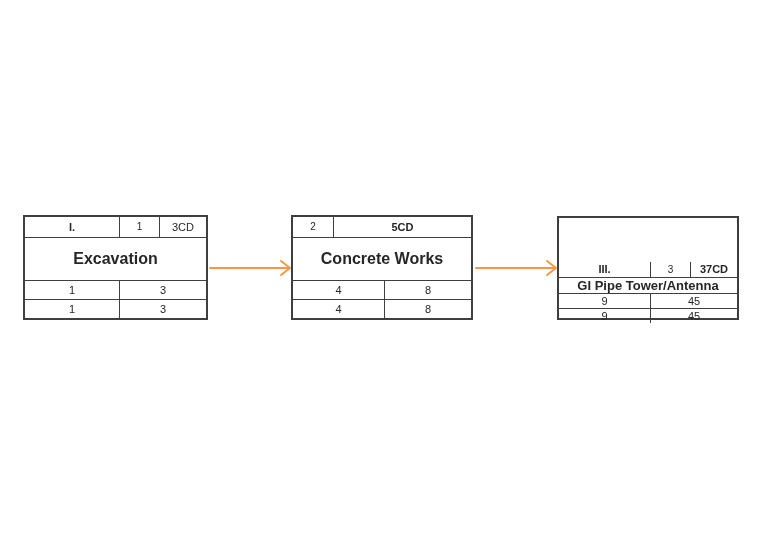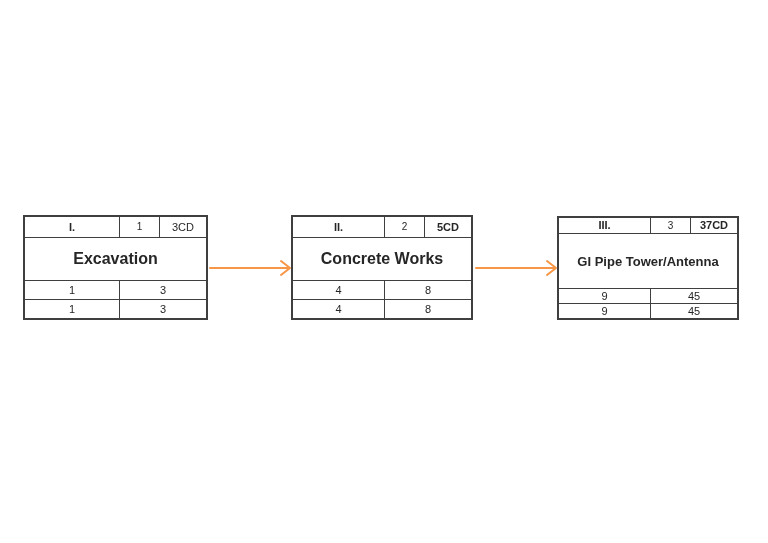--- a/index.html
+++ b/index.html
@@ -57,37 +57,36 @@
       <div class="cell grow">3</div>
     </div>
     <div class="nrow" style="height:19px;">
       <div class="cell" style="width:94px;">1</div>
       <div class="cell grow">3</div>
     </div>
   </div>
 
   <div class="node" style="left:291px;top:215px;width:182px;height:105px;">
     <div class="hrow" style="height:21px;">
-      <div class="cell c-label" style="width:91px;">II.</div>
       <div class="cell c-num" style="width:40px;">2</div>
       <div class="cell c-dur bold">5CD</div>
     </div>
     <div class="name">Concrete Works</div>
     <div class="nrow" style="height:19px;">
       <div class="cell" style="width:91px;">4</div>
       <div class="cell grow">8</div>
     </div>
     <div class="nrow" style="height:19px;">
       <div class="cell" style="width:91px;">4</div>
       <div class="cell grow">8</div>
     </div>
   </div>
 
   <div class="node" style="left:557px;top:216px;width:182px;height:104px;">
-    <div class="hrow" style="height:16px;">
+    <div class="hrow" style="height:16px;margin-top:44px;">
       <div class="cell c-label" style="width:91px;">III.</div>
       <div class="cell c-num" style="width:40px;">3</div>
       <div class="cell c-dur bold">37CD</div>
     </div>
     <div class="name small">GI Pipe Tower/Antenna</div>
     <div class="nrow" style="height:15px;">
       <div class="cell" style="width:91px;">9</div>
       <div class="cell grow">45</div>
     </div>
     <div class="nrow" style="height:15px;">

